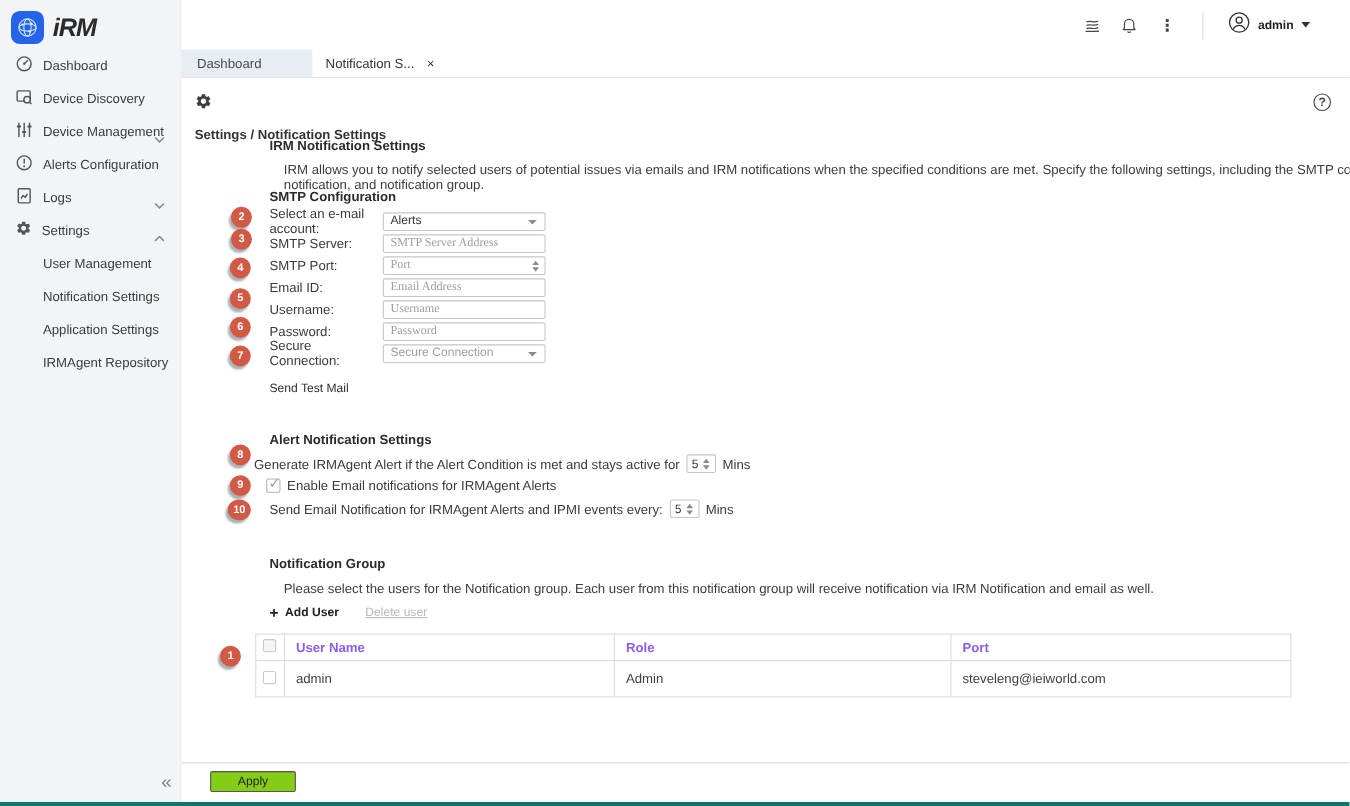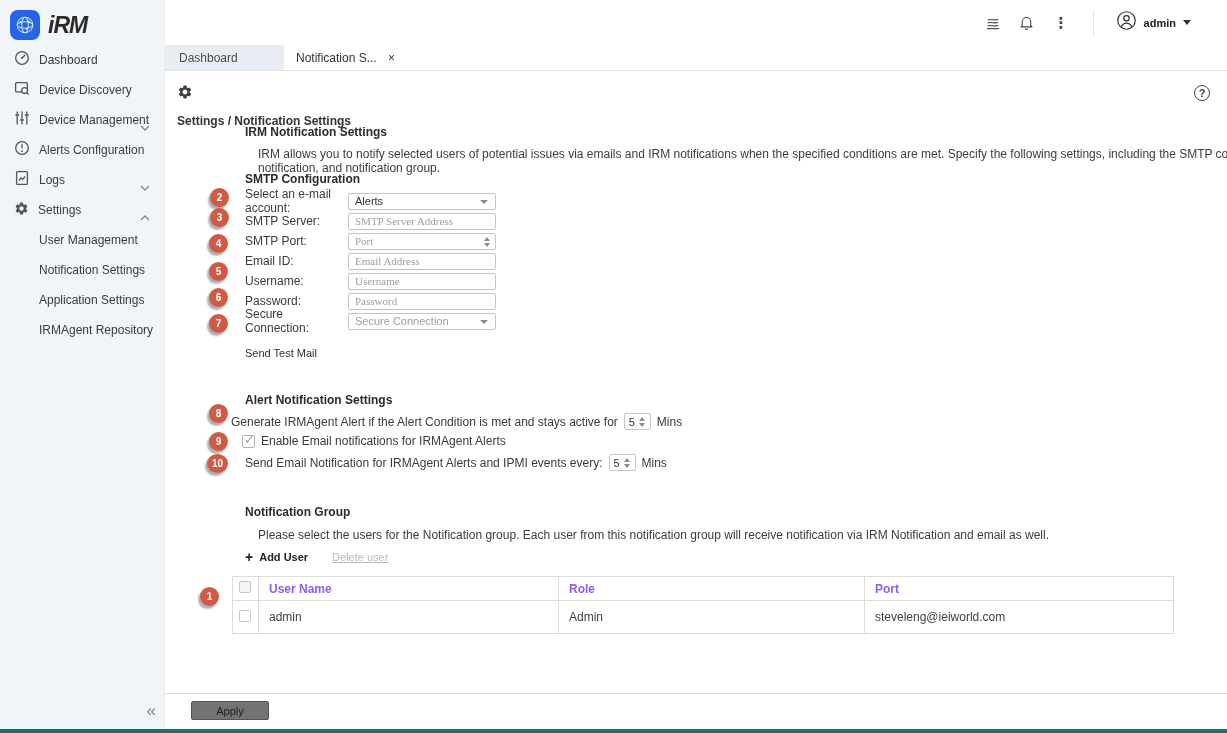--- a/index.html
+++ b/index.html
@@ -79,21 +79,21 @@
   .utable .cb-col { width:26px; padding:0 6px; }
   .utable .col-user { width:300px; }
   .utable .col-role { width:306px; }
   .hcb { width:12px; height:12px; border:1px solid #c9c9c9; border-radius:2px; background:#f4f4f4; }
   .rcb { width:12px; height:12px; border:1px solid #c9c9c9; border-radius:2px; background:#fff; }
 
   .callout { position:absolute; width:19px; height:19px; border-radius:50%; background:#d25a45; color:#fff; font-size:10px; font-weight:bold; display:flex; align-items:center; justify-content:center; box-shadow:-2px 3px 2px #a9b0b6; z-index:6; }
 
   
   .footer { position:absolute; left:165px; right:0; bottom:0; height:36px; background:#fff; border-top:1px solid #dcdcdc; }
-  .apply-btn { position:absolute; left:26px; top:7px; width:78px; height:19px; background:#737373; border:1px solid #555; border-radius:2px; font-size:11px; color:#222; font-family:inherit; cursor:pointer; }
+  .apply-btn { position:absolute; left:26px; top:7px; width:78px; height:19px; background:#84cc16; border:1px solid #555; border-radius:2px; font-size:11px; color:#222; font-family:inherit; cursor:pointer; }
 </style>
 </head>
 <body>
 
 <div class="page">
 
   <div class="sidebar">
     <div class="logo-row">
       <span class="logo-mark">
         <svg width="22" height="22" viewBox="0 0 24 24" fill="none" stroke="#cfe6ff" stroke-width="1.1">

